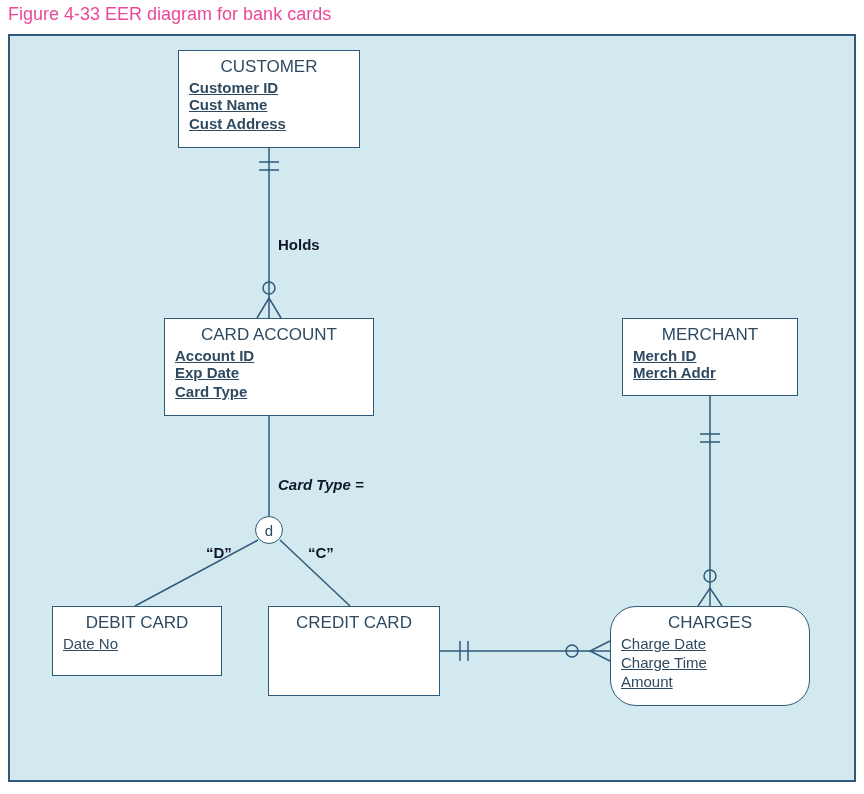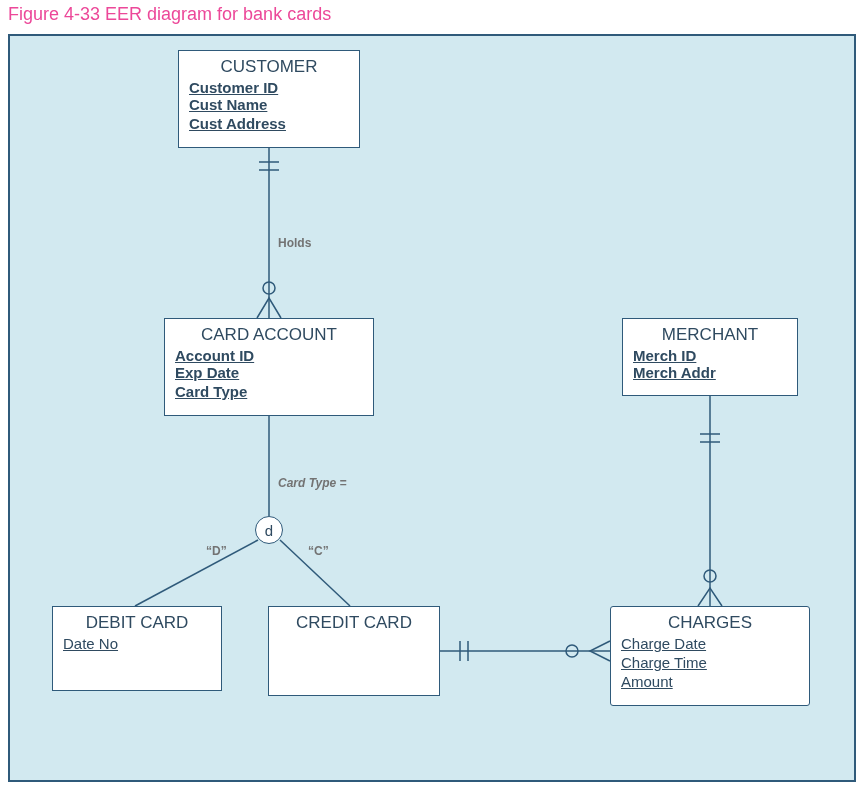--- a/index.html
+++ b/index.html
@@ -56,28 +56,28 @@
   }
   .entity .attr {
     font-weight: bold;
     font-size: 15px;
     color: #2f4a60;
     line-height: 1.25;
     text-decoration: underline;
   }
   
   .rel {
-    border-radius: 3px;
+    border-radius: 26px;
   }
   
   .lbl {
     position: absolute;
-    font-size: 12px;
+    font-size: 15px;
     font-weight: bold;
-    color: #737373;
+    color: #0f172a;
     white-space: nowrap;
   }
   
   .dcircle {
     position: absolute;
     width: 28px;
     height: 28px;
     border: 1.5px solid #2f5a7a;
     border-radius: 50%;
     background: #fff;
@@ -163,21 +163,21 @@
       <div class="attr">Merch Addr</div>
     </div>
 
     <div class="lbl" style="left:268px; top:440px;font-style:italic;">Card Type =</div>
 
     <div class="dcircle" style="left:245px; top:480px;">d</div>
 
     <div class="lbl" style="left:196px; top:508px;">“D”</div>
     <div class="lbl" style="left:298px; top:508px;">“C”</div>
 
-    <div class="entity" style="left:42px; top:570px; width:170px; height:85px;">
+    <div class="entity" style="left:42px; top:570px; width:170px; height:70px;">
       <div class="title">DEBIT CARD</div>
       <div class="attr" style="font-weight:normal;">Date No</div>
     </div>
 
     <div class="entity" style="left:258px; top:570px; width:172px; height:90px;">
       <div class="title">CREDIT CARD</div>
     </div>
 
     <div class="entity rel" style="left:600px; top:570px; width:200px; height:100px;">
       <div class="title">CHARGES</div>

